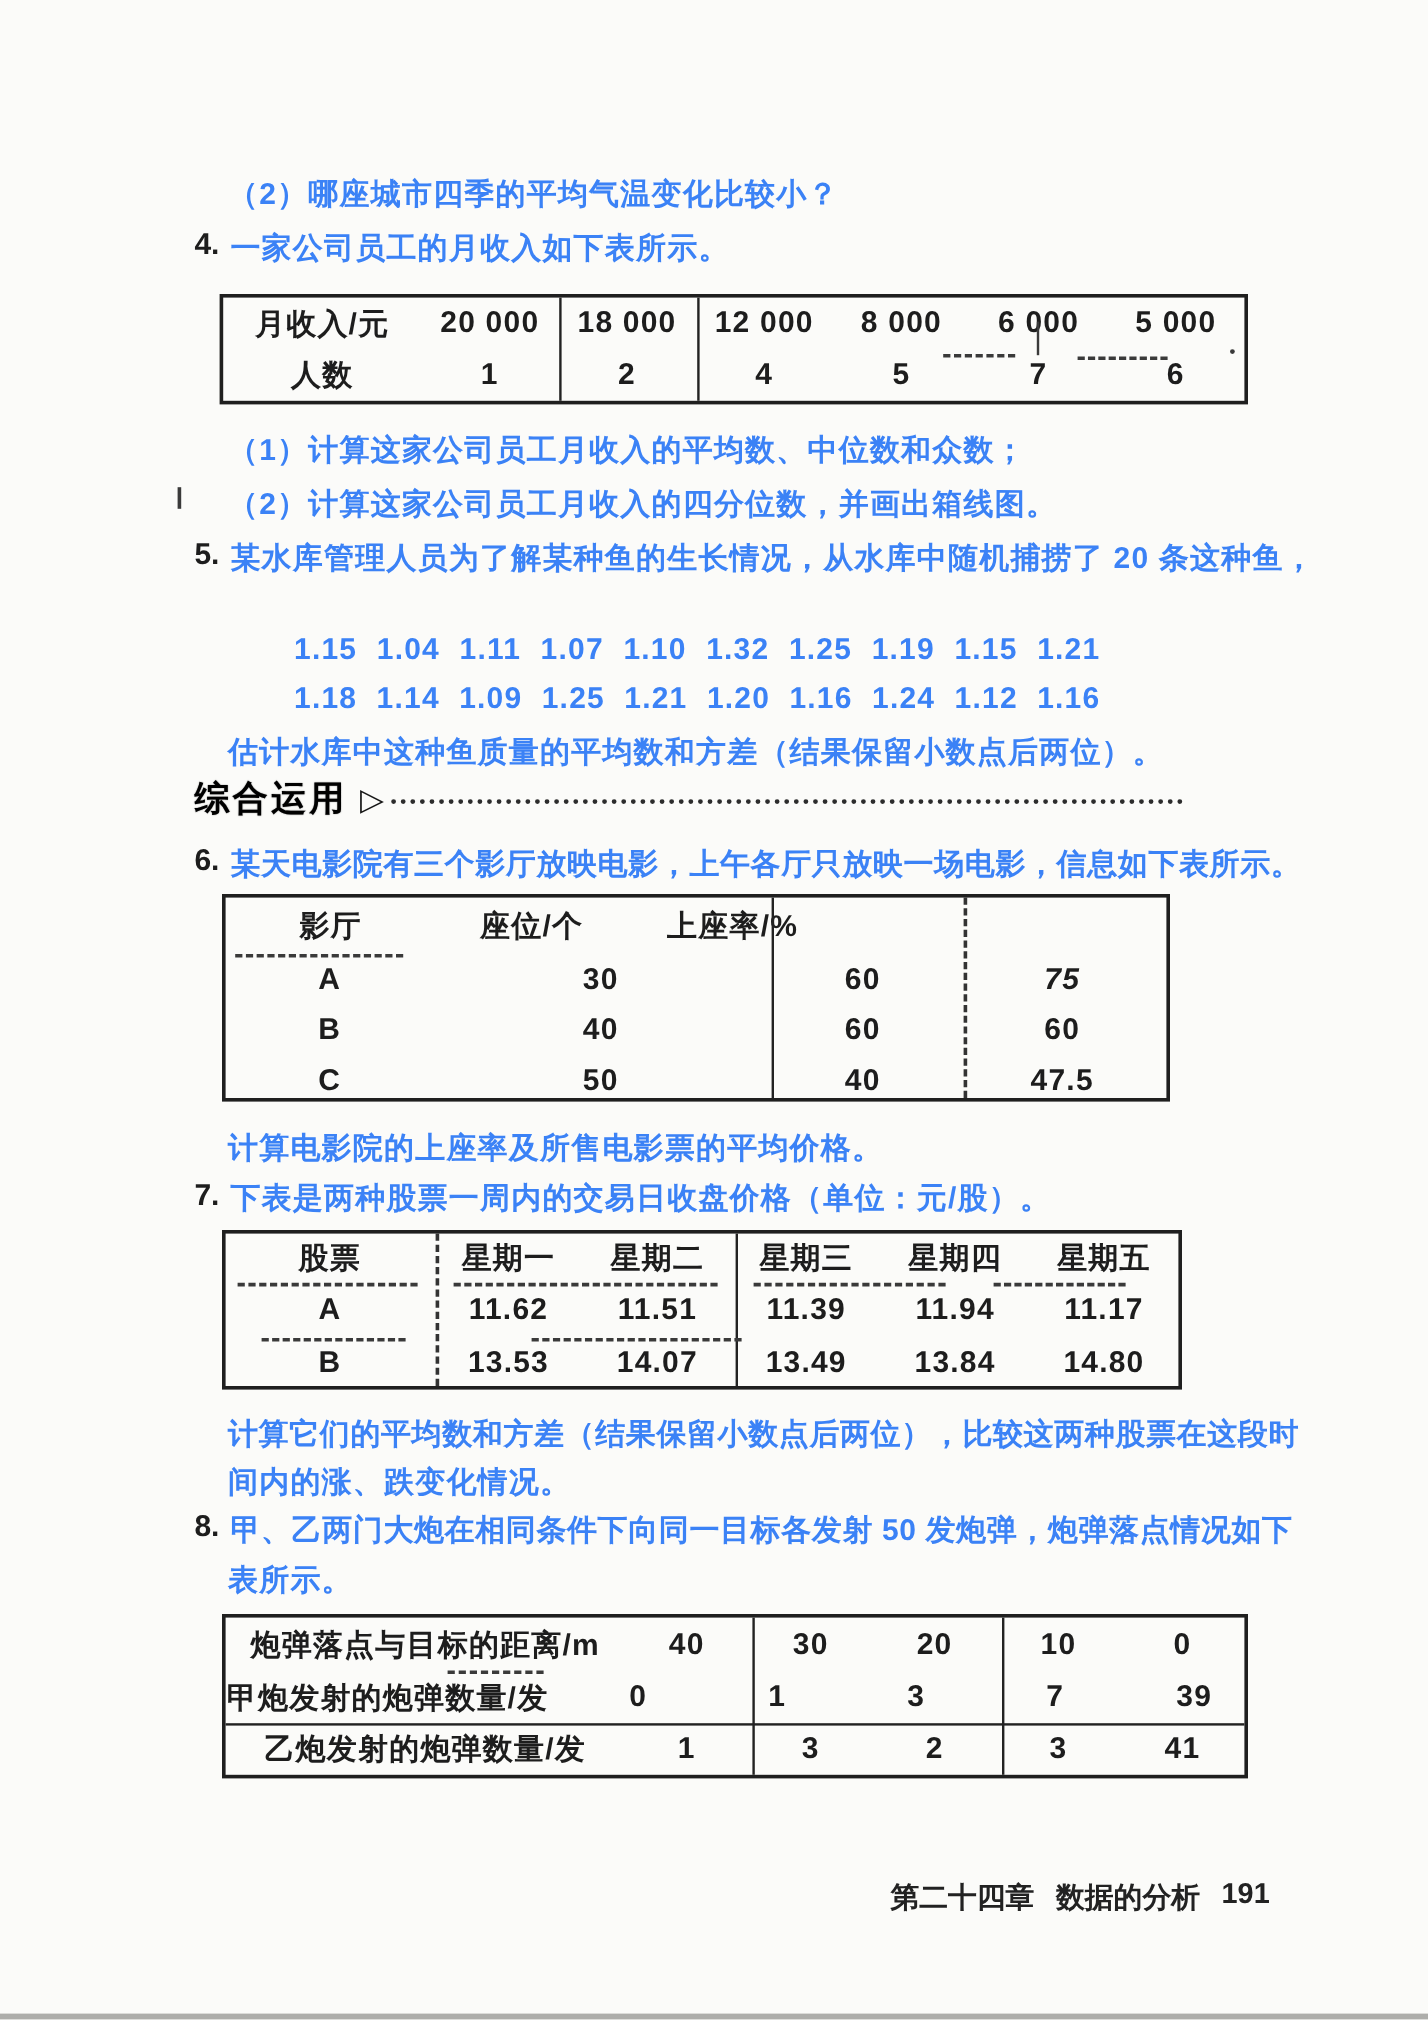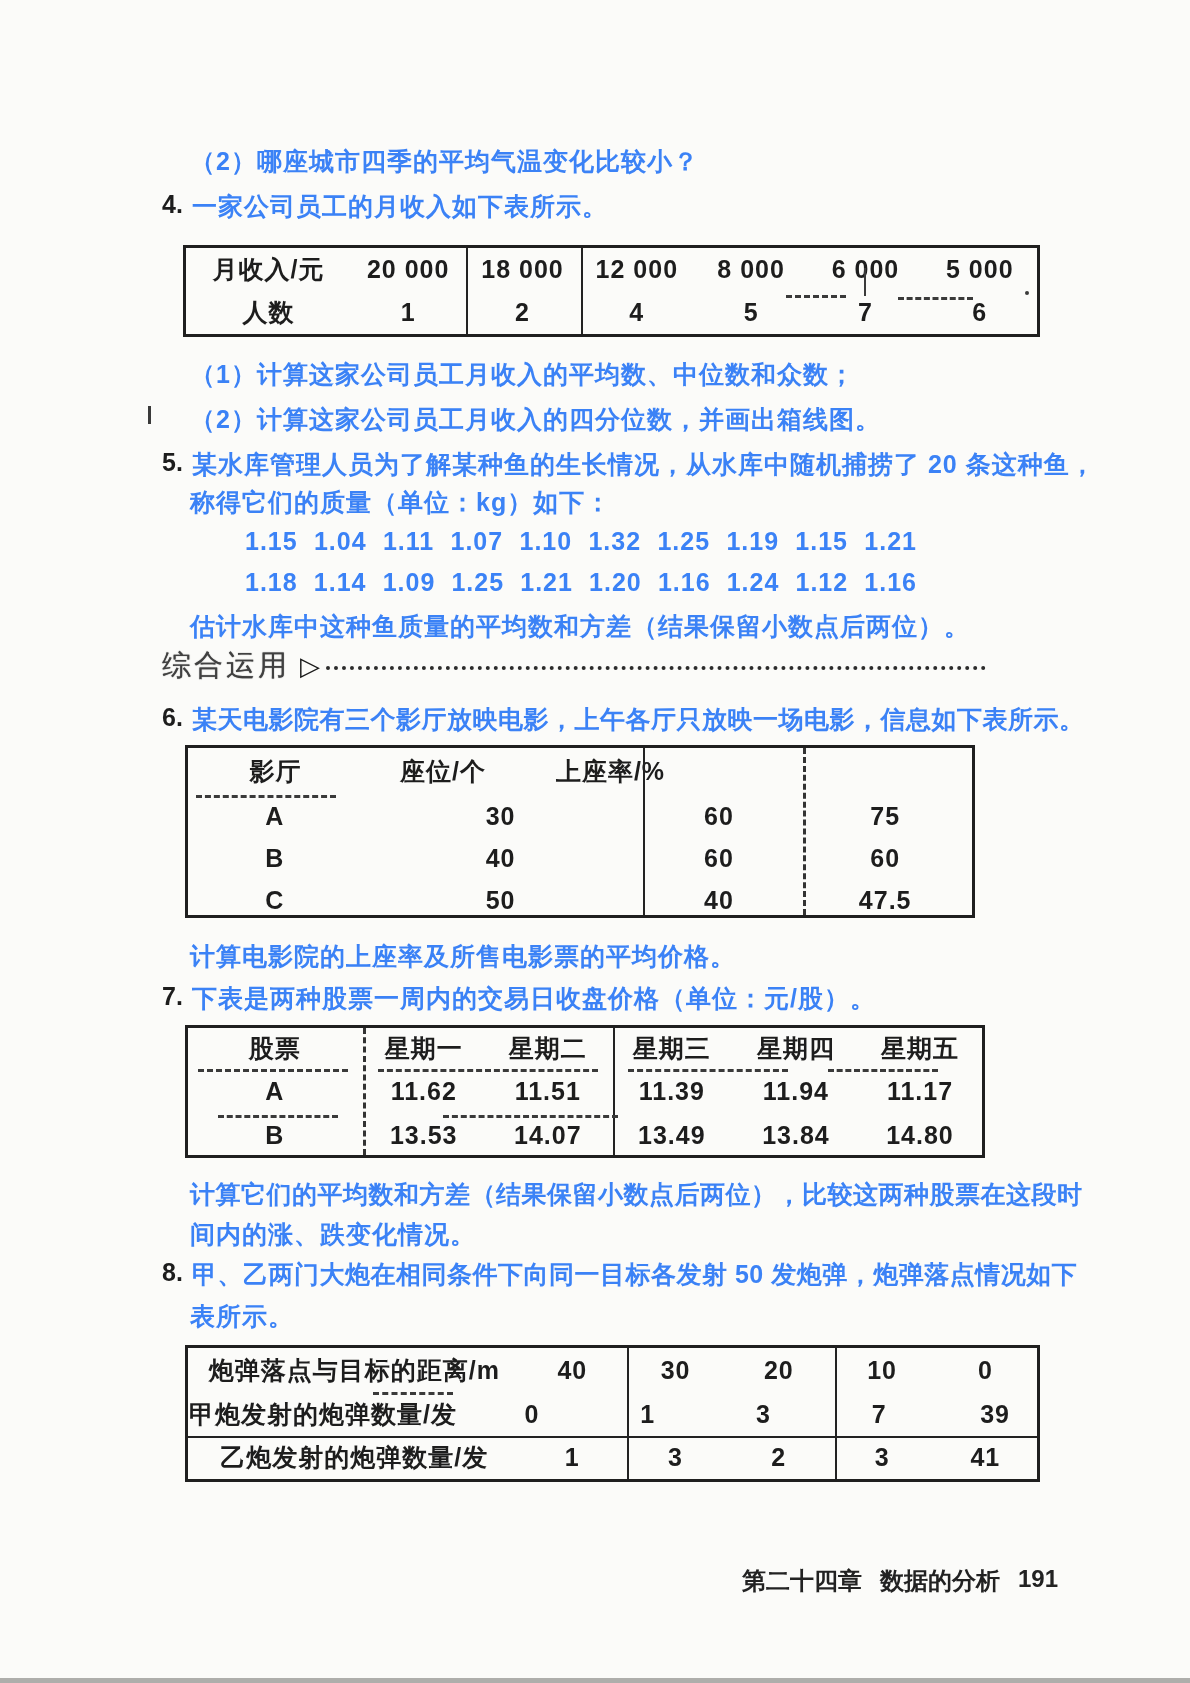--- a/index.html
+++ b/index.html
@@ -19,21 +19,21 @@
   .tcell{
     text-align:center;font-size:25px;font-weight:700;color:#1d1d1d;
     letter-spacing:1px;white-space:nowrap;
   }
   .vline{position:absolute;top:0;bottom:0;width:2px;background:#222;}
   .vline.dashed{background:none;border-left:3px dashed #333;width:0;}
   .hline{position:absolute;height:2px;background:#222;}
   .dash-art{position:absolute;border-top:3px dashed #3a3a3a;height:0;}
   
   .section{position:absolute;display:flex;align-items:center;}
-  .section .sec-label{font-size:29px;font-weight:400;letter-spacing:3px;color:#404040;
+  .section .sec-label{font-size:29px;font-weight:700;letter-spacing:3px;color:#000000;
     text-shadow:0 0 1px #555;}
   .section .sec-arrow{font-size:26px;margin:0 6px 0 10px;color:#161616;}
   .section .leader{flex:1;border-top:4px dotted #2c2c2c;height:0;margin-top:4px;}
   
   .footer{position:absolute;display:flex;gap:18px;font-size:24px;font-weight:700;color:#222;}
   .artifact{position:absolute;background:#3a3a3a;}
   .bottom-bar{position:absolute;left:0;right:0;bottom:0;height:5px;background:#aeaeab;}
 </style>
 </head>
 <body>
@@ -69,21 +69,20 @@
     <div class="dash-art" style="left:600px;top:47px;width:60px;"></div>
     <div class="dash-art" style="left:712px;top:49px;width:75px;"></div>
   </div>
 
   <div class="line" style="left:190px;top:358px;">（1）计算这家公司员工月收入的平均数、中位数和众数；</div>
   <div class="artifact" style="left:148px;top:406px;width:3px;height:18px;"></div>
   <div class="line" style="left:190px;top:403px;">（2）计算这家公司员工月收入的四分位数，并画出箱线图。</div>
 
   <div class="qnum" style="left:162px;top:448px;">5.</div>
   <div class="line" style="left:192px;top:448px;">某水库管理人员为了解某种鱼的生长情况，从水库中随机捕捞了 20 条这种鱼，</div>
-  <div class="line" style="left:190px;top:486px;">称得它们的质量（单位：kg）如下：</div>
 
   <div class="line" style="left:245px;top:527px;width:672px;display:flex;justify-content:space-between;">
     <span>1.15</span>
     <span>1.04</span>
     <span>1.11</span>
     <span>1.07</span>
     <span>1.10</span>
     <span>1.32</span>
     <span>1.25</span>
     <span>1.19</span>
@@ -117,21 +116,21 @@
   <div class="tbl" style="left:185px;top:745px;width:790px;height:173px;">
     <div class="trow" style="height:47px;">
       <div class="tcell" style="width:175px;">影厅</div>
       <div class="tcell" style="width:160px;">座位/个</div>
       <div class="tcell" style="width:175px;">上座率/%</div>
     </div>
     <div class="trow" style="height:42px;">
       <div class="tcell" style="width:175px;">A</div>
       <div class="tcell" style="width:280px;">30</div>
       <div class="tcell" style="width:160px;">60</div>
-      <div class="tcell" style="width:175px;">75</div>
+      <div class="tcell" style="width:175px;font-style:italic;">75</div>
     </div>
     <div class="trow" style="height:42px;">
       <div class="tcell" style="width:175px;">B</div>
       <div class="tcell" style="width:280px;">40</div>
       <div class="tcell" style="width:160px;">60</div>
       <div class="tcell" style="width:175px;">60</div>
     </div>
     <div class="trow" style="height:42px;">
       <div class="tcell" style="width:175px;">C</div>
       <div class="tcell" style="width:280px;">50</div>

